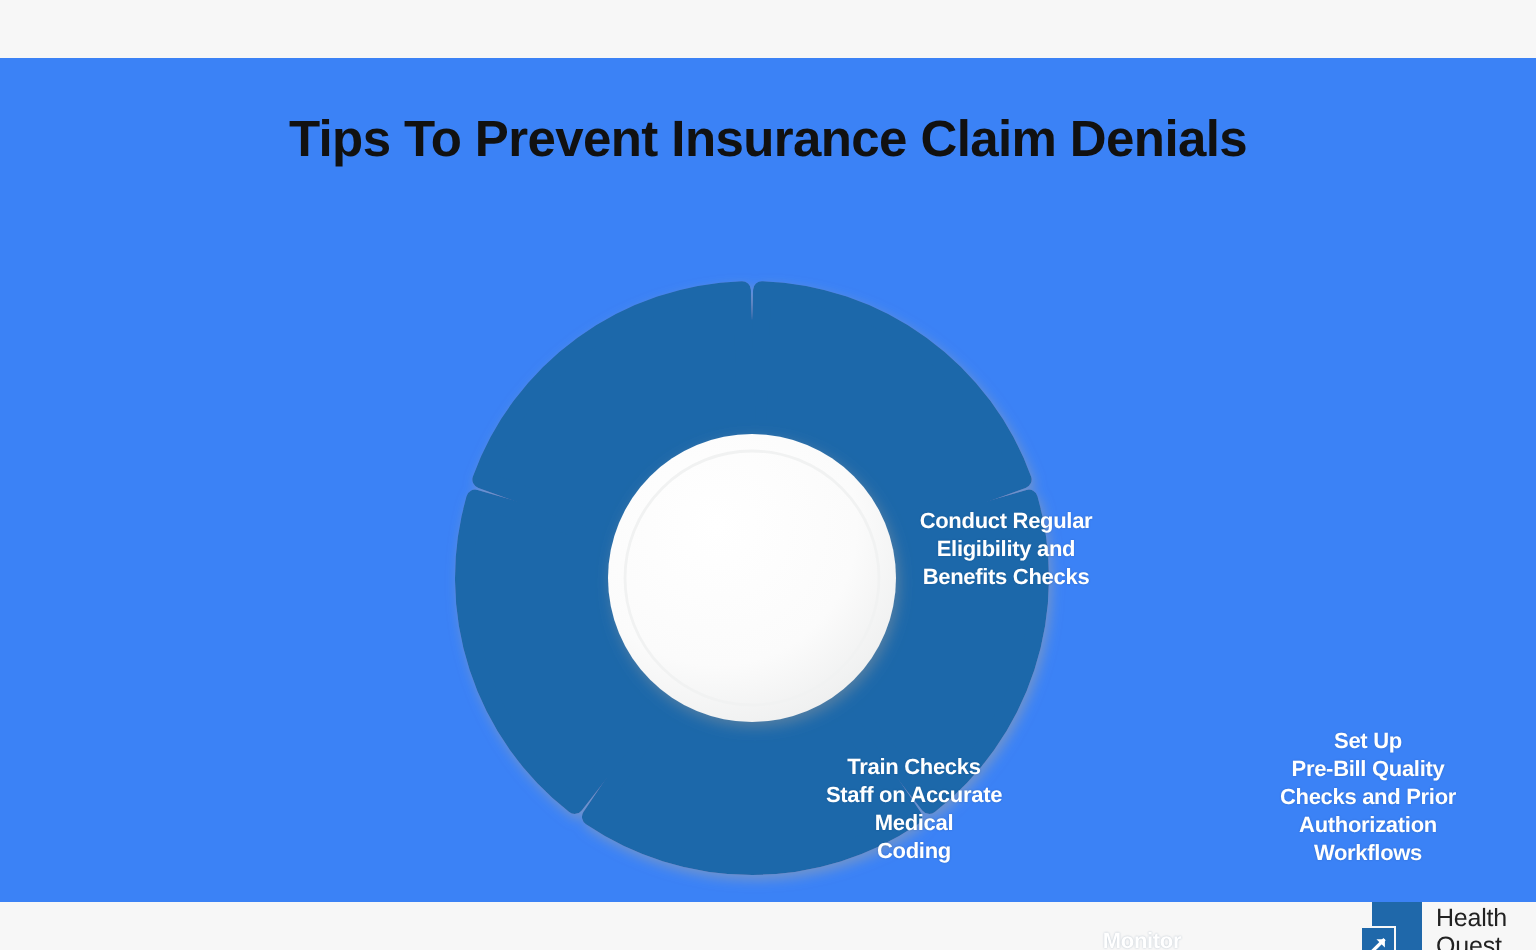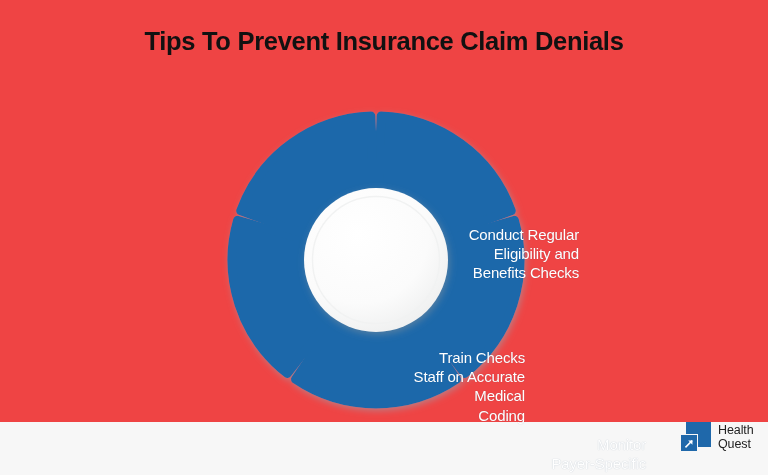--- a/index.html
+++ b/index.html
@@ -13,21 +13,22 @@
     font-family: "Liberation Sans", sans-serif;
     overflow: hidden;
     position: relative;
   }
 
   #infographic {
     position: absolute;
     inset: 0;
     width: 768px;
     height: 422px;
-    background: #ef4444;
+    background: #3b82f6;
+    margin-top: 29px;
   }
 
   
   #page-title {
     position: absolute;
     top: 26px;
     left: 0;
     width: 768px;
     text-align: center;
     font-size: 25.5px;
@@ -48,24 +49,24 @@
   #wheel-svg {
     display: block;
     width: 360px;
     height: 360px;
   }
 
   
   .seg-label {
     position: absolute;
     color: #ffffff;
-    font-weight: normal;
-    font-size: 15px;
+    font-weight: bold;
+    font-size: 11px;
     line-height: 1.28;
-    text-align: right;
+    text-align: center;
     white-space: pre-line;
     letter-spacing: -0.15px;
     text-shadow: 0 0 1px rgba(20,60,100,0.30);
   }
   #seg-label-0 { 
     left: 375px; top: 140px; width: 136px;
   }
   #seg-label-1 { 
     left: 424px; top: 255px; width: 128px;
   }
@@ -163,20 +164,25 @@
 
         <path fill="#1f68aa" stroke="#1f68aa" stroke-width="9" stroke-linejoin="round" d="M 91.34 293.47 A 144 144 0 0 1 41.58 140.31 L 110.21 159.99 A 72.6 72.6 0 0 0 135.30 237.21 Z"></path>
 
         <path fill="#1f68aa" stroke="#1f68aa" stroke-width="9" stroke-linejoin="round" d="M 44.68 130.75 A 144 144 0 0 1 174.97 36.09 L 177.47 107.44 A 72.6 72.6 0 0 0 111.78 155.17 Z"></path>
       </g>
 
       <circle cx="180" cy="180" r="72" fill="url(#holeFill)" filter="url(#holeShadow)"></circle>
       <circle cx="180" cy="180" r="63.5" fill="none" stroke="#f1f2f2" stroke-width="1.4"></circle>
     </svg>
 
+    <div class="seg-label" id="seg-label-1">Set Up
+Pre-Bill Quality
+Checks and Prior
+Authorization
+Workflows</div>
     <div class="seg-label" id="seg-label-2">Monitor
 Payer-Specific
 Rules and Edits</div>
     <div class="seg-label" id="seg-label-3">Train Checks
 Staff on Accurate
 Medical
 Coding</div>
     <div class="seg-label" id="seg-label-4">Conduct Regular
 Eligibility and
 Benefits Checks</div>

